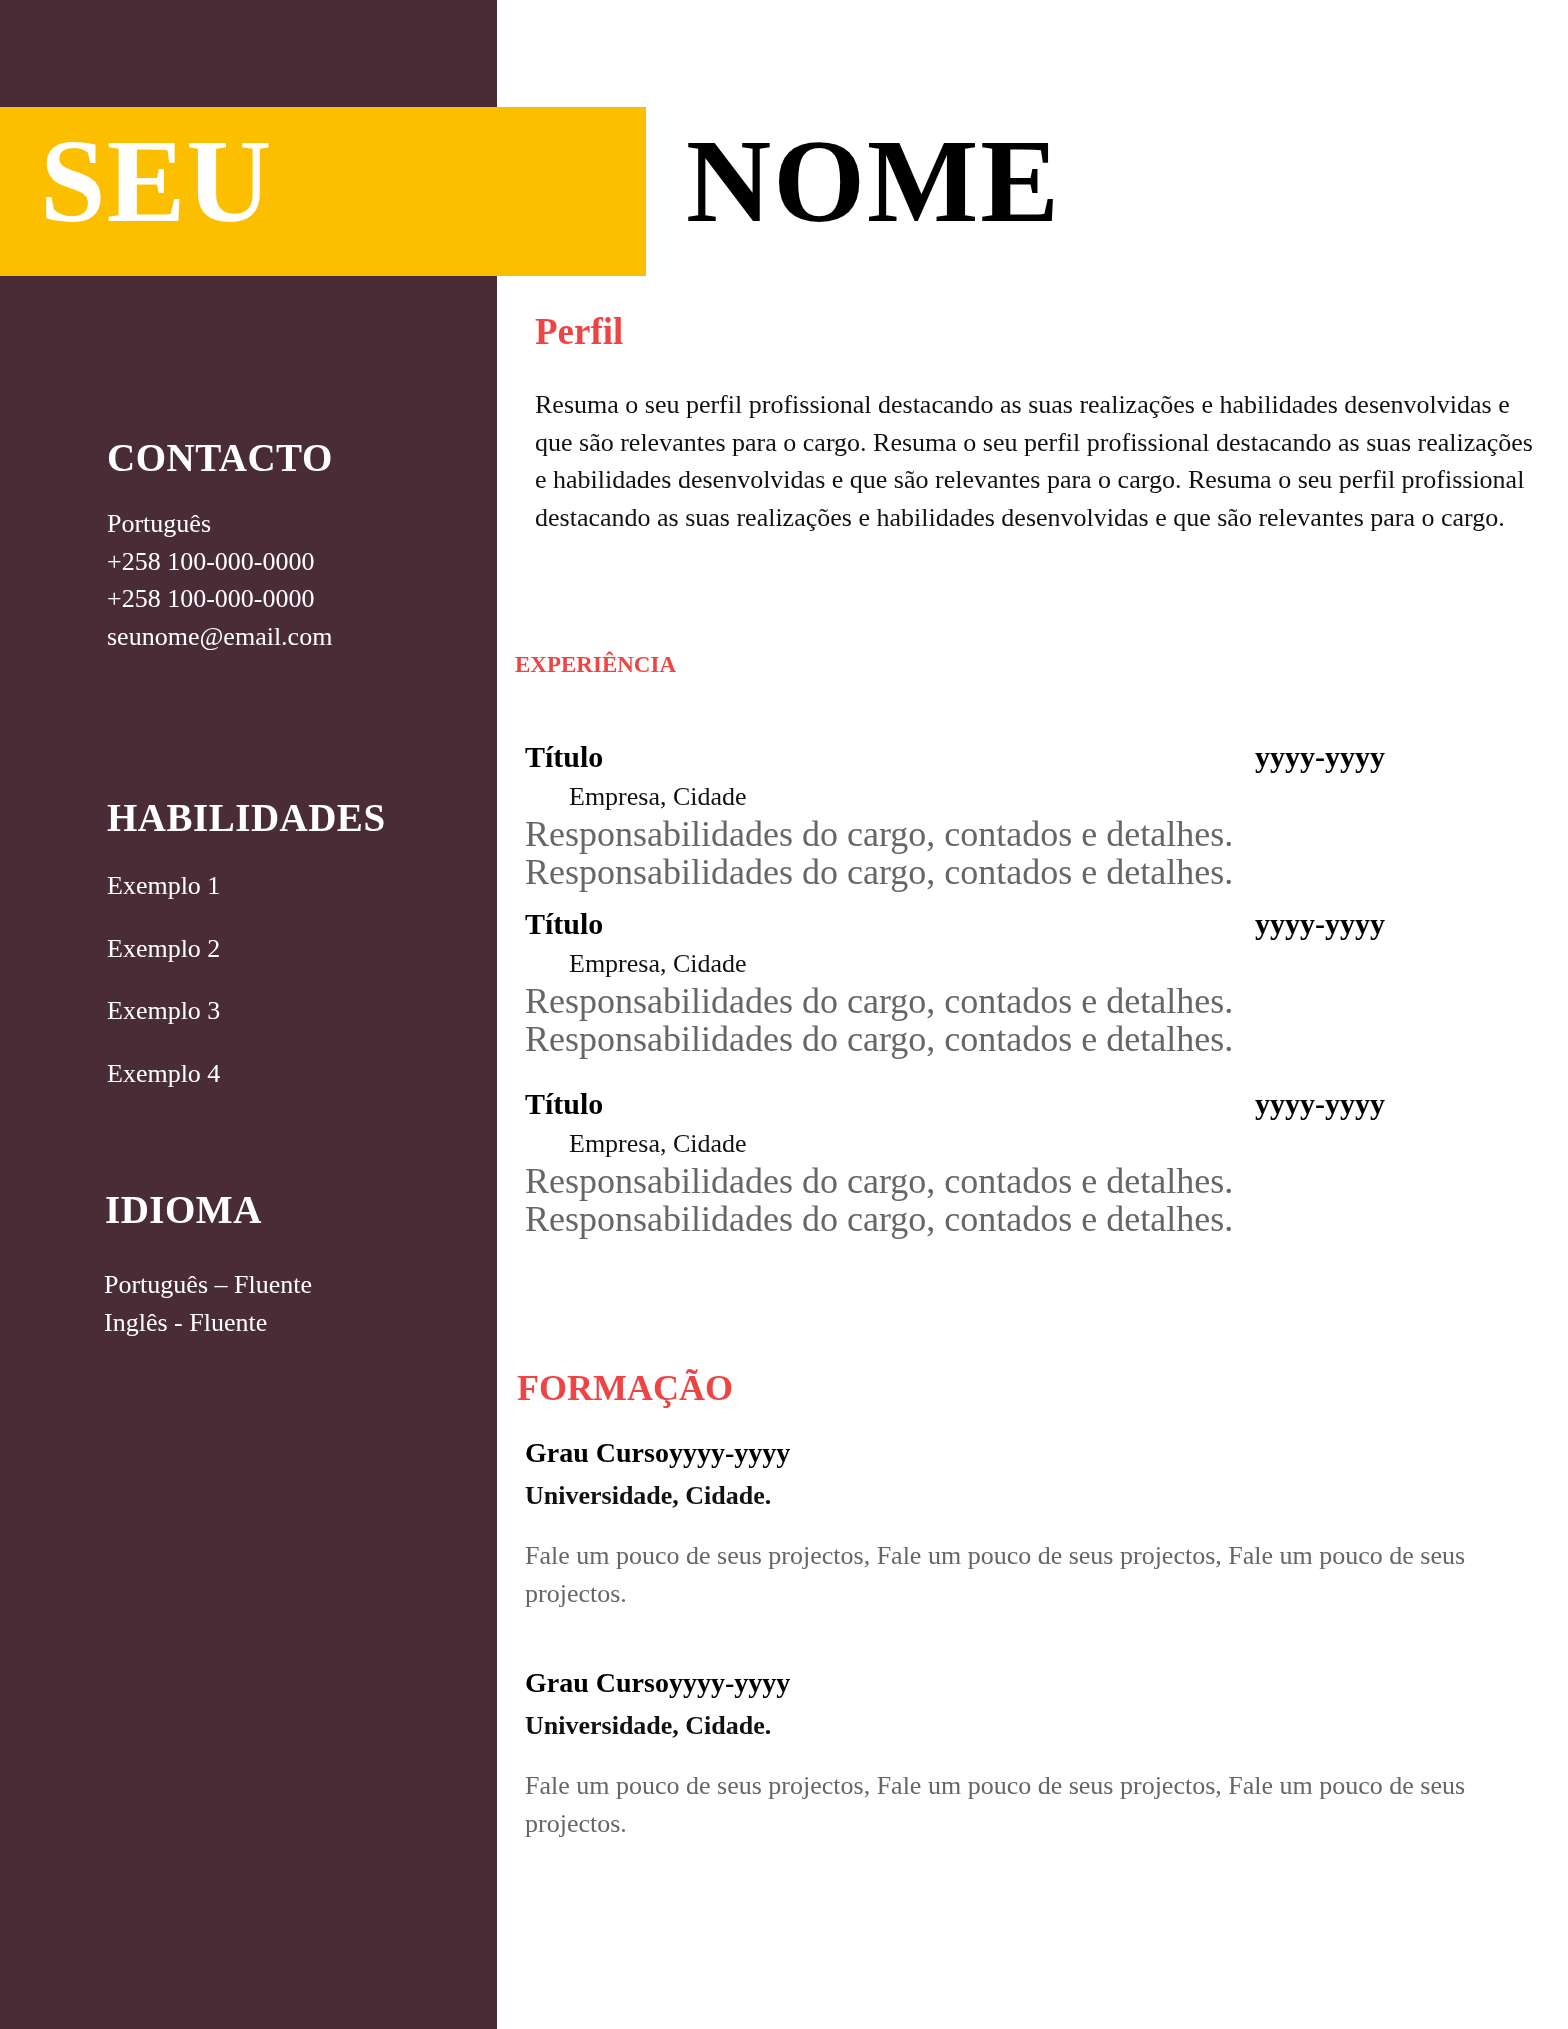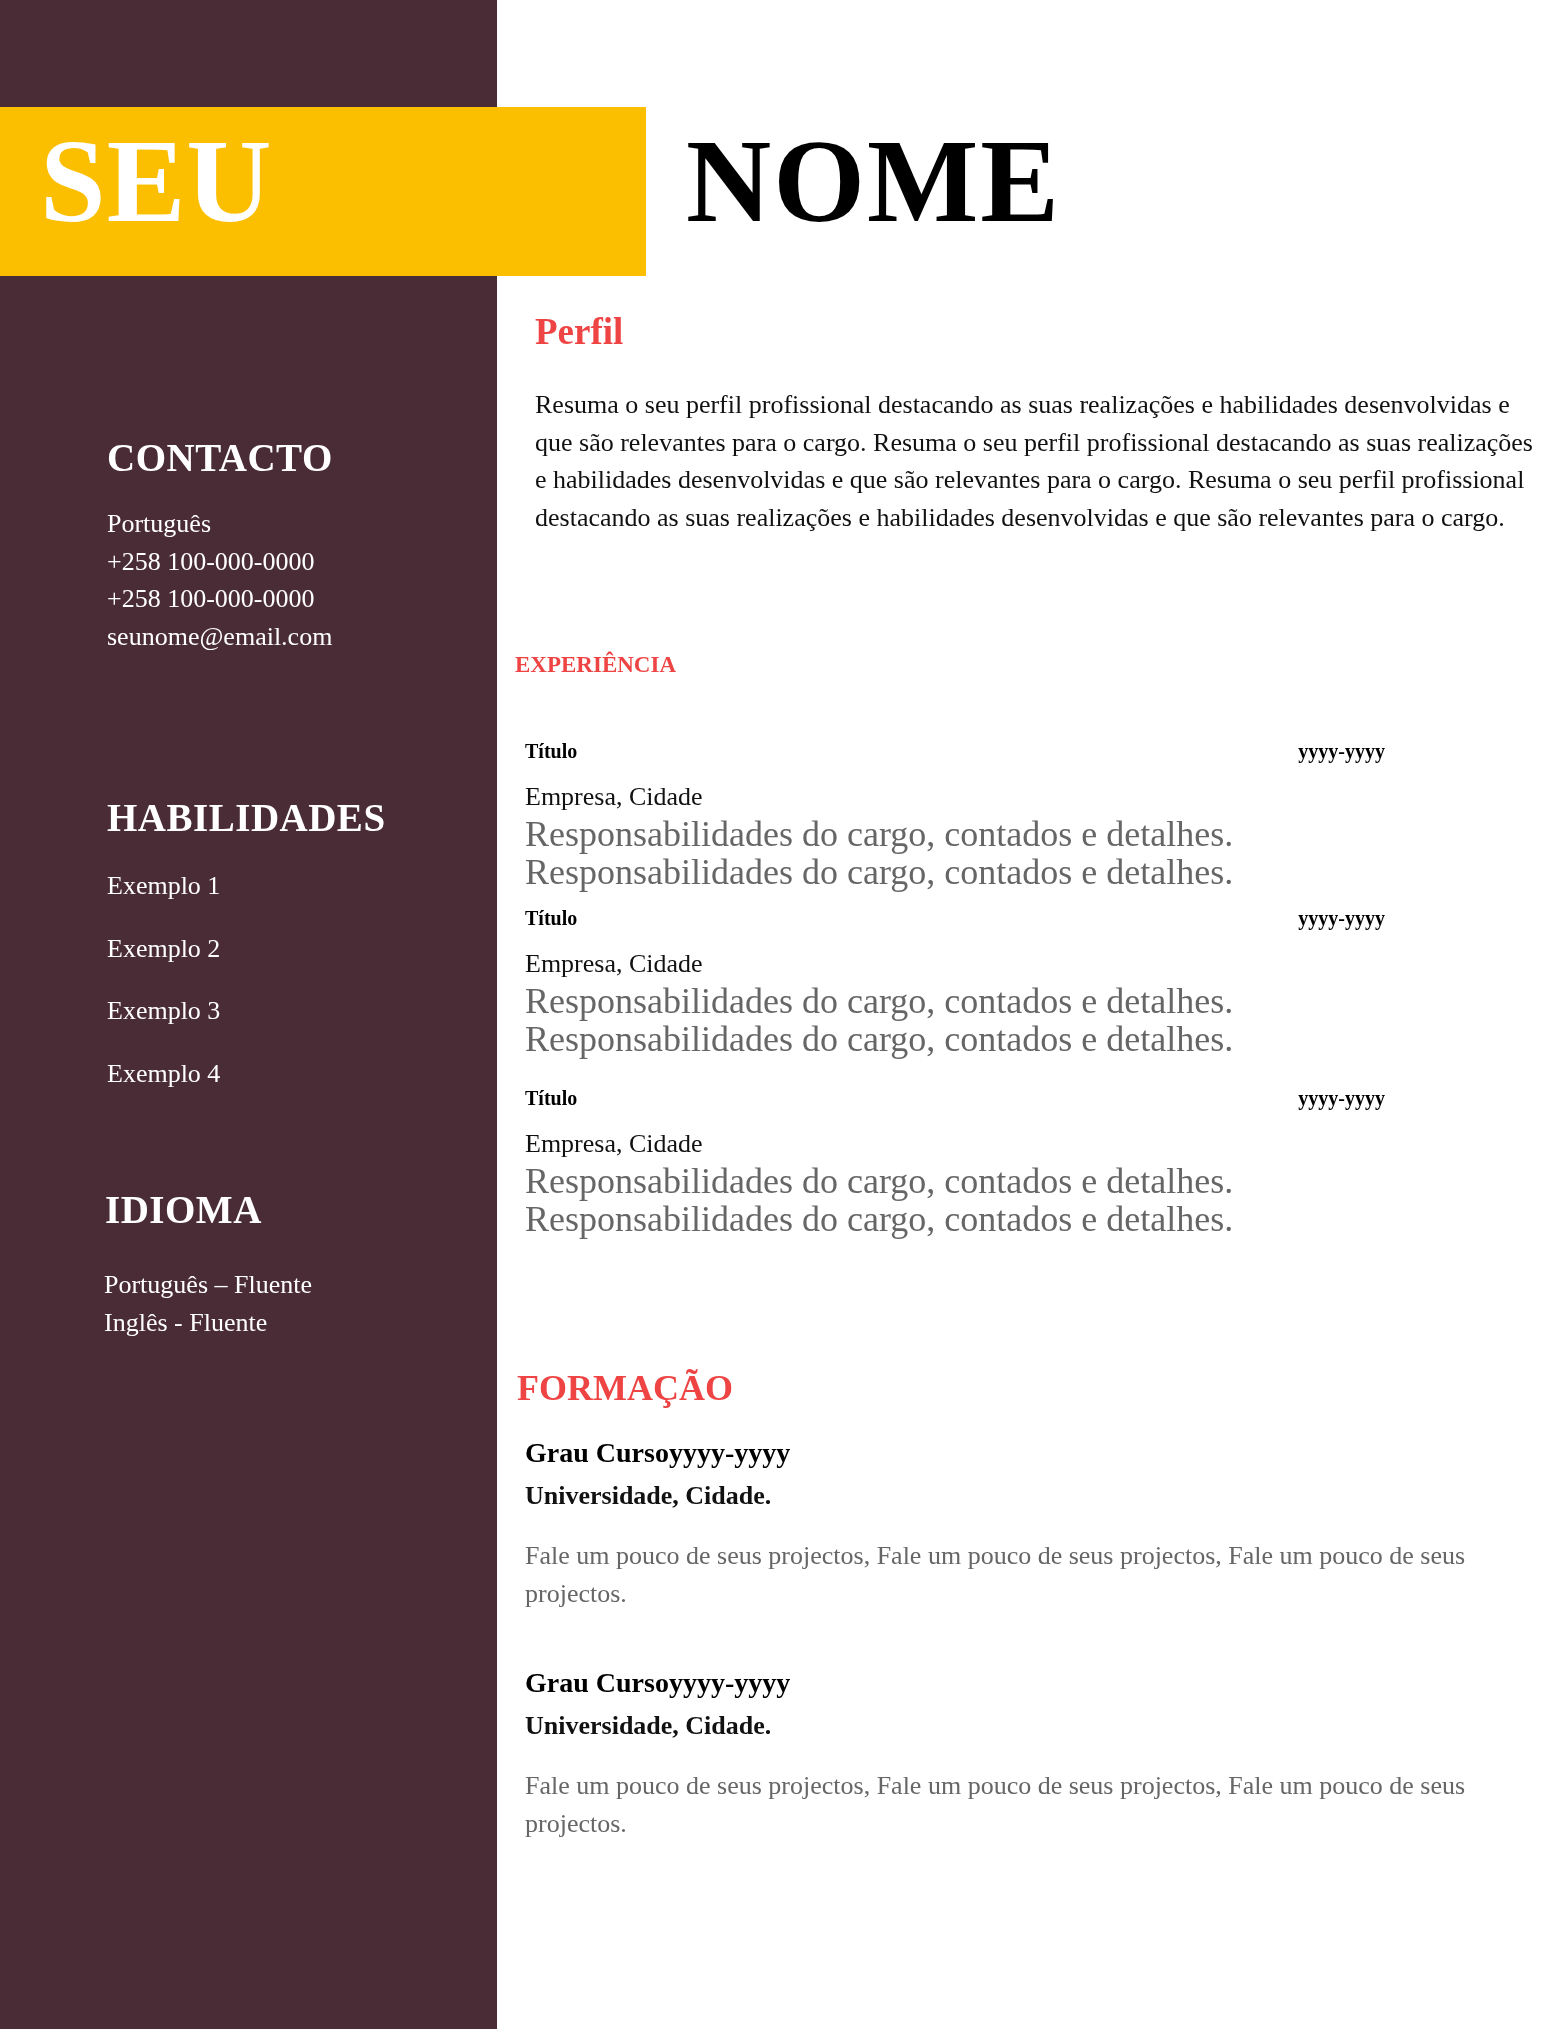--- a/index.html
+++ b/index.html
@@ -7,22 +7,22 @@
   .sidebar{position:absolute;left:0;top:0;width:497px;height:2029px;background:#4a2c37;}
   .band{position:absolute;left:0;top:107px;width:646px;height:169px;background:#fcbf00;}
   .first{position:absolute;left:40px;top:112px;font-size:118px;font-weight:bold;color:#fff;letter-spacing:1px;line-height:140px;}
   .last{position:absolute;left:686px;top:112px;font-size:118px;font-weight:bold;color:#000;letter-spacing:2px;line-height:140px;}
   .sb-h{position:absolute;left:107px;font-size:39px;font-weight:bold;color:#fff;letter-spacing:0.5px;}
   .sb-t{position:absolute;left:107px;font-size:26px;color:#fff;line-height:37.5px;}
   .sb-list div{height:62.5px;}
   .main-h{position:absolute;font-size:37px;font-weight:bold;color:#ef4444;}
   .para{position:absolute;left:535px;width:1000px;font-size:26px;line-height:37.5px;color:#111;}
   .job{position:absolute;left:525px;width:860px;}
-  .job .row{display:flex;justify-content:space-between;font-size:20px;font-weight:bold;color:#000;height:38px;}
-  .job .sub{font-size:26px;color:#111;line-height:38px;}
+  .job .row{display:flex;justify-content:space-between;font-size:30px;font-weight:bold;color:#000;height:38px;}
+  .job .sub{font-size:26px;color:#111;line-height:38px;margin-left:44px;}
   .job .desc{font-size:36px;color:#666;line-height:37.5px;}
   .edu{position:absolute;left:525px;width:920px;}
   .edu .row{display:flex;font-size:28px;font-weight:bold;color:#000;height:40px;}
   .edu .sub{font-size:26px;font-weight:bold;color:#111;line-height:38px;}
   .edu .desc{font-size:26px;color:#666;line-height:37.5px;margin-top:22px;width:990px;}
 </style>
 </head>
 <body>
 
 <div class="sidebar"></div>

